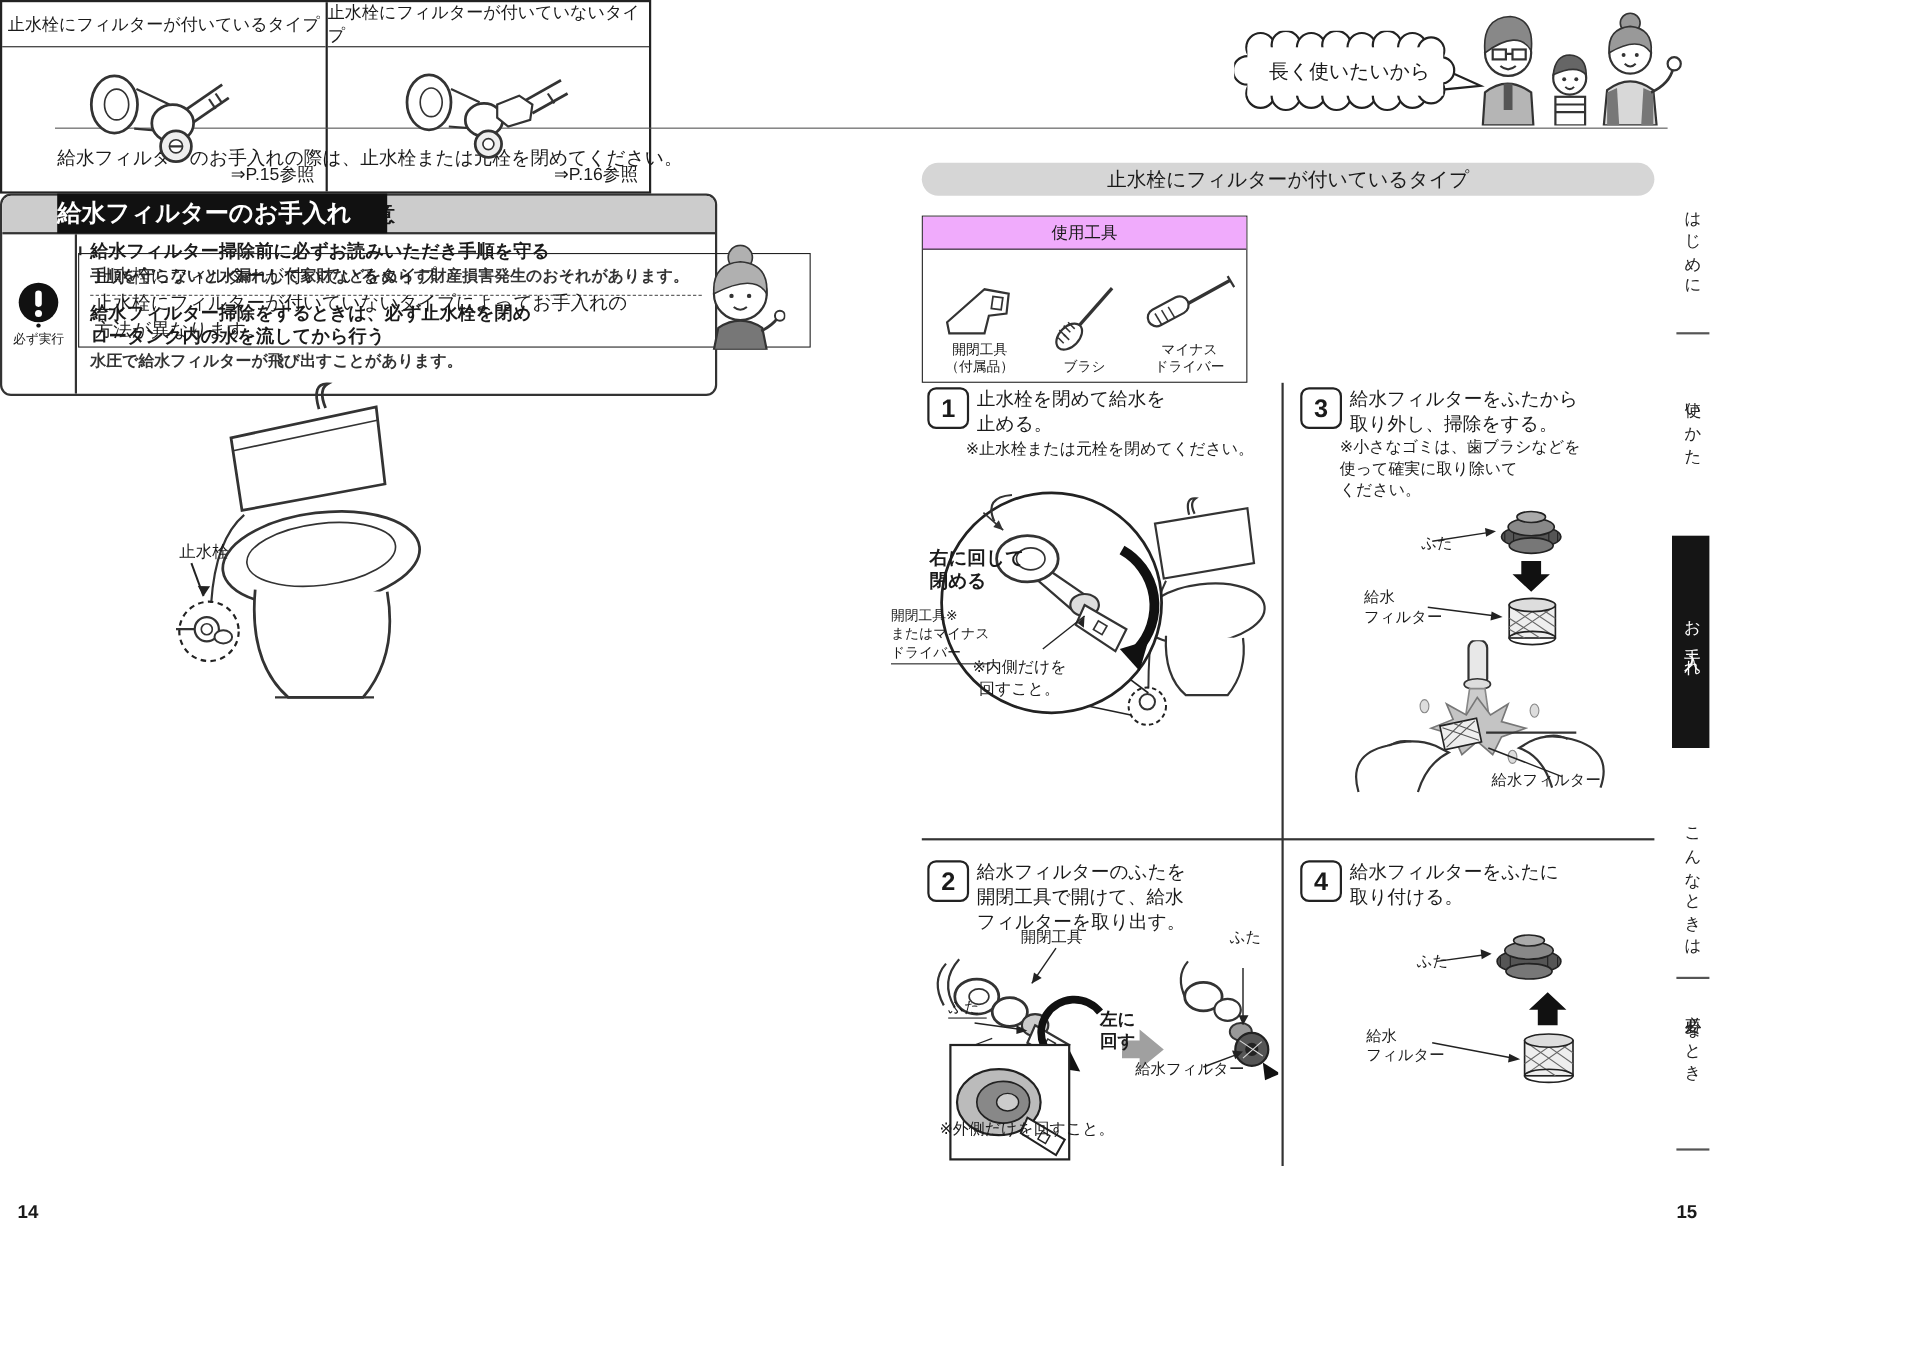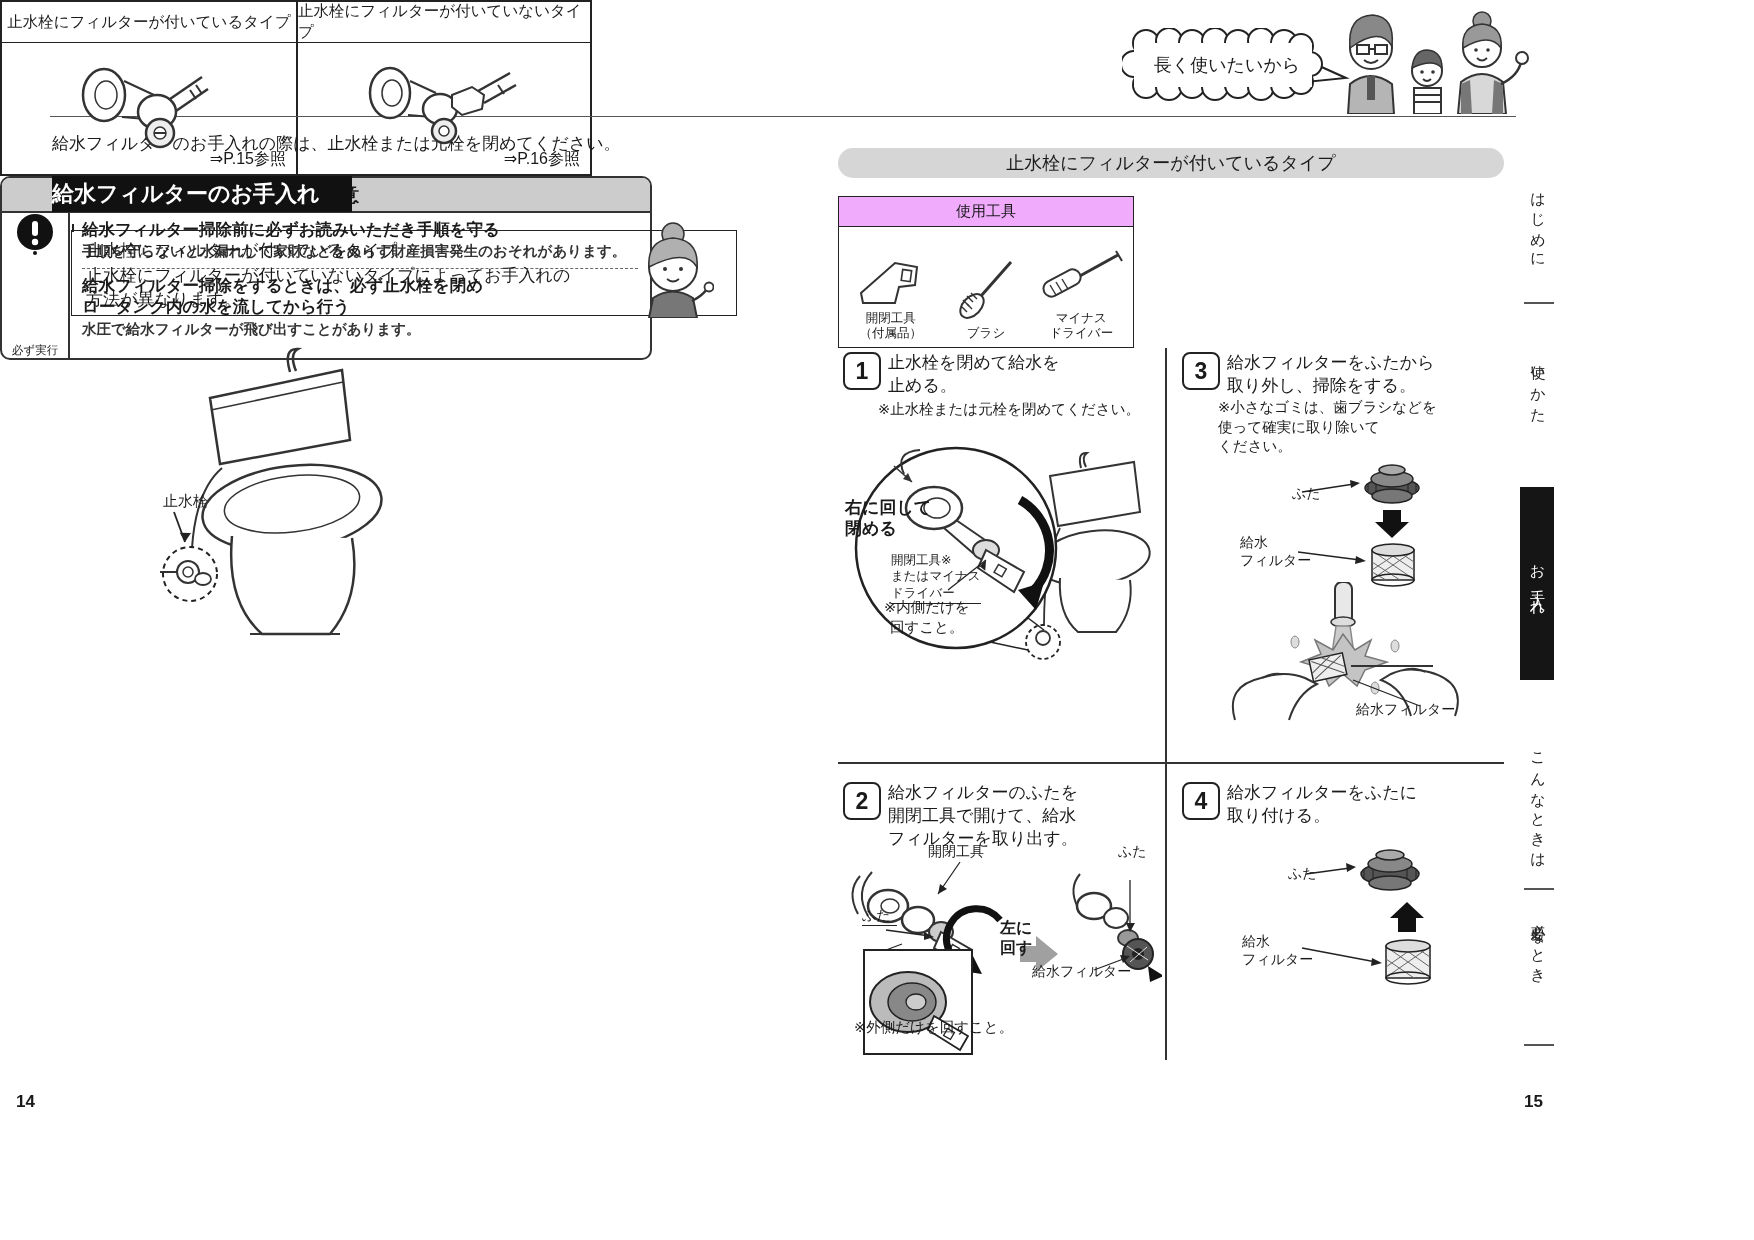--- a/index.html
+++ b/index.html
@@ -24,21 +24,21 @@
   .type-head{height:40px;border-bottom:1.5px solid #222;display:flex;align-items:center;justify-content:center;
     font-size:15.5px;}
   .type-body{flex:1;position:relative;}
   .type-ref{position:absolute;right:10px;bottom:4px;font-size:16px;}
   .caution-box{left:78px;top:874px;width:652px;height:184px;border:2.5px solid #333;border-radius:10px;
     box-sizing:border-box;overflow:hidden;}
   .caution-head{height:33px;background:#ccc;border-bottom:2px solid #333;display:flex;align-items:center;
     justify-content:center;font-size:19px;font-weight:bold;gap:4px;}
   .caution-body{display:flex;height:calc(100% - 35px);}
   .caution-icon-col{width:66px;border-right:2px solid #333;display:flex;flex-direction:column;
-    align-items:center;justify-content:space-between;gap:3px;}
+    align-items:center;justify-content:center;gap:3px;}
   .caution-icon-label{font-size:11.5px;}
   .caution-content{flex:1;padding:6px 12px;box-sizing:border-box;}
   .c-bold{font-size:16.5px;font-weight:bold;line-height:1.3;}
   .c-norm{font-size:14.5px;color:#333;line-height:1.35;margin-top:2px;font-weight:bold;}
   .c-dash{border:0;border-top:1.5px dashed #666;margin:6px 0;}
   .pagenum{font-size:17px;font-weight:bold;margin-top:24px;}
   
   .section-bar{left:838px;top:148px;width:666px;height:30px;background:#d6d6d6;border-radius:15px;
     display:flex;align-items:center;justify-content:center;font-size:18px;}
   .tools-box{left:838px;top:196px;width:296px;height:152px;border:1.5px solid #222;box-sizing:border-box;}
@@ -334,21 +334,21 @@
 
       <path d="M182,70 A 58,58 0 0 1 196,160" fill="none" stroke="#111" stroke-width="9"></path>
       <polygon points="206,152 198,180 180,160" fill="#111"></polygon>
 
       <line x1="110" y1="160" x2="148" y2="130" stroke="#222" stroke-width="1.3"></line>
       <polygon points="148,130 140,134 144,140" fill="#222" transform="rotate(-18 148 130)"></polygon>
     </svg>
   </div>
   <div class="ill-label-bold ml" style="left:845px;top:497px;font-size:17px;">右に回して
 閉める</div>
-  <div class="ill-label-sm ml u" style="left:891px;top:552px;padding-bottom:2px;">開閉工具※
+  <div class="ill-label-sm ml u" style="left:810px;top:552px;padding-bottom:2px;">開閉工具※
 またはマイナス
 ドライバー</div>
   <div class="stepnote ml" style="left:884px;top:598px;text-align:center;">※内側だけを
 回すこと。</div>
 
   <div class="stepnum" style="left:1182px;top:352px;">3</div>
   <div class="steptext ml" style="left:1227px;top:352px;">給水フィルターをふたから
 取り外し、掃除をする。</div>
   <div class="stepnote ml" style="left:1218px;top:398px;">※小さなゴミは、歯ブラシなどを
 使って確実に取り除いて

